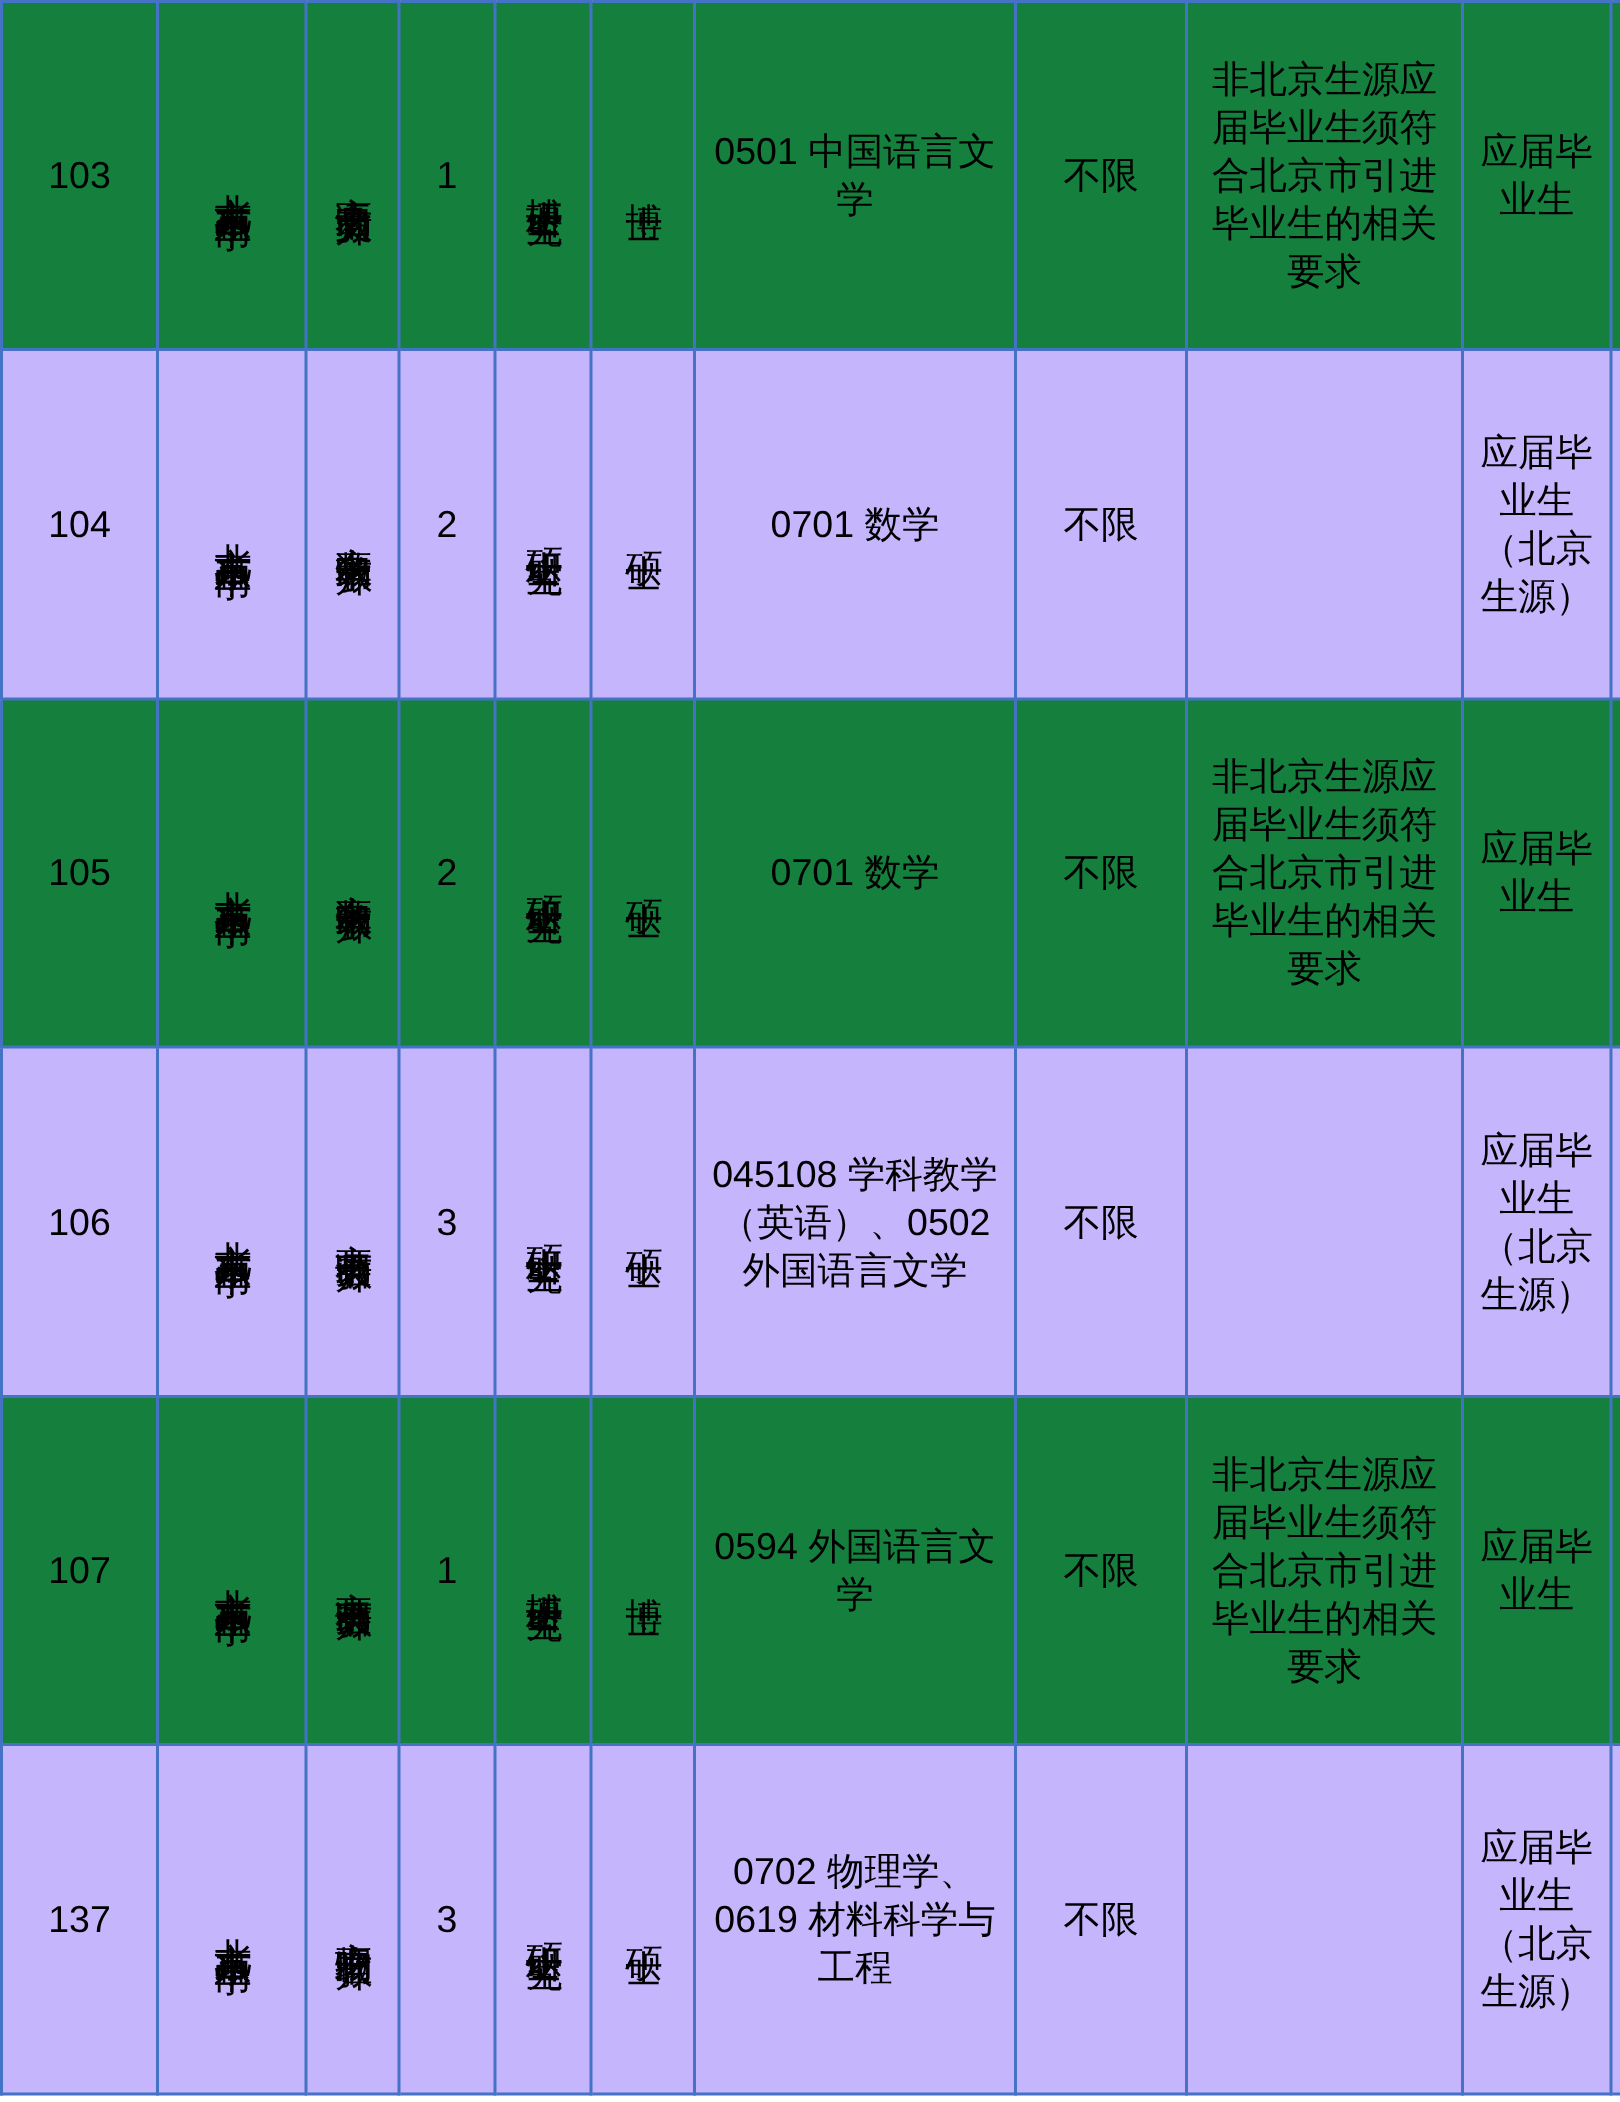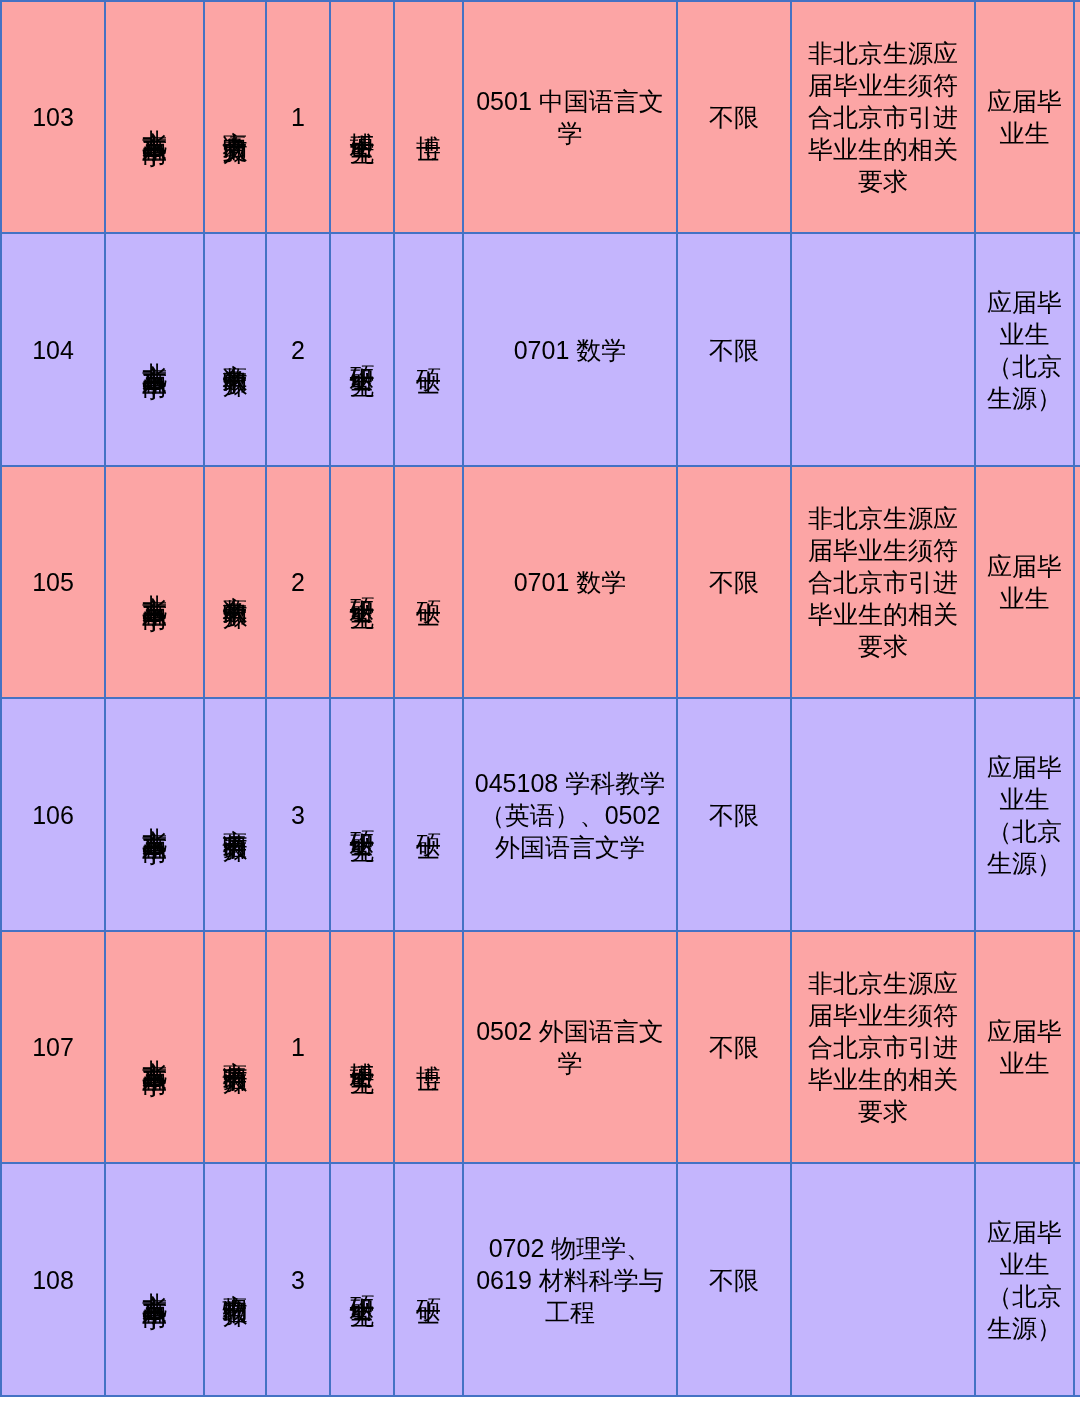--- a/index.html
+++ b/index.html
@@ -28,21 +28,21 @@
     padding: 4px 6px;
     font-size: 25px;
     line-height: 1.28;
     color: #000000;
     text-align: center;
     vertical-align: middle;
     word-wrap: break-word;
     overflow-wrap: break-word;
   }
   tr.shaded td {
-    background: #fca5a5;
+    background: #15803d;
   }
   tr.plain td {
     background: #c4b5fd;
   }
   td.c-idx {
     font-weight: normal;
     font-size: 27px;
     width: 90px;
     margin-left: 20px;
   }
@@ -249,32 +249,32 @@
         <td class="c-edu">
           <div class="vert-wrap">
               <span class="vert">博士研究生</span>
             </div>
         </td>
         <td class="c-degree">
           <div class="vert-wrap">
               <span class="vert">博士</span>
             </div>
         </td>
-        <td class="c-major">0502 外国语言文学</td>
+        <td class="c-major">0594 外国语言文学</td>
         <td class="c-other">不限</td>
         <td class="c-require">非北京生源应届毕业生须符合北京市引进毕业生的相关要求</td>
         <td class="c-status">应届毕业生</td>
         <td class="c-contact">
           
           
         </td>
       </tr>
 
       <tr class="plain" style="height:233px;">
-        <td class="c-idx">108</td>
+        <td class="c-idx">137</td>
         <td class="c-school">
           <div class="vert-wrap">
               <span class="vert">北京市东直门中学</span>
             </div>
         </td>
         <td class="c-post">
           <div class="vert-wrap">
               <span class="vert">高中物理教师</span>
             </div>
         </td>

